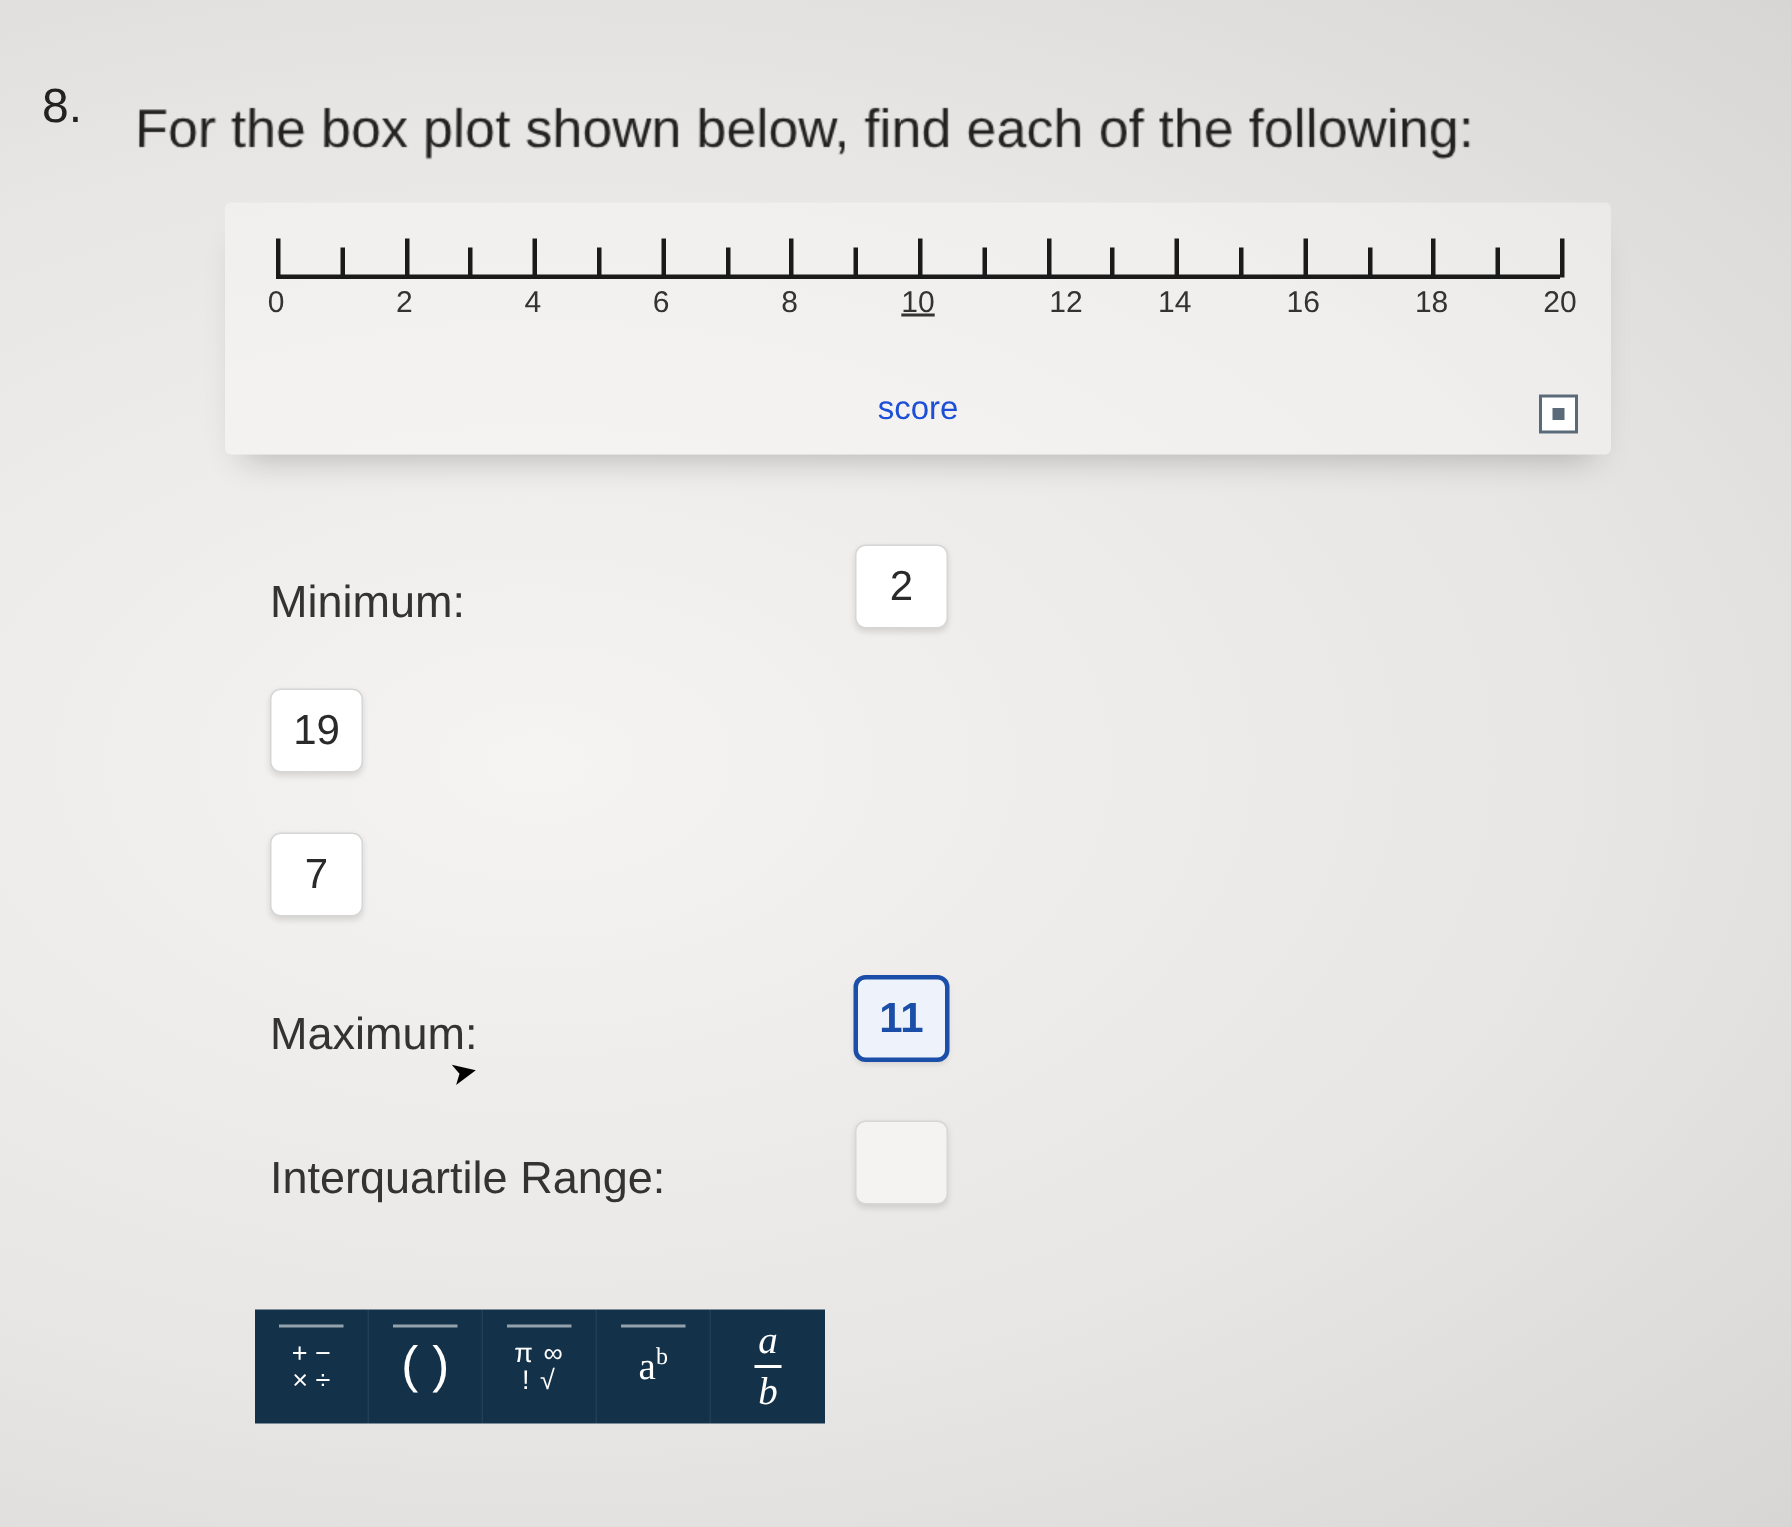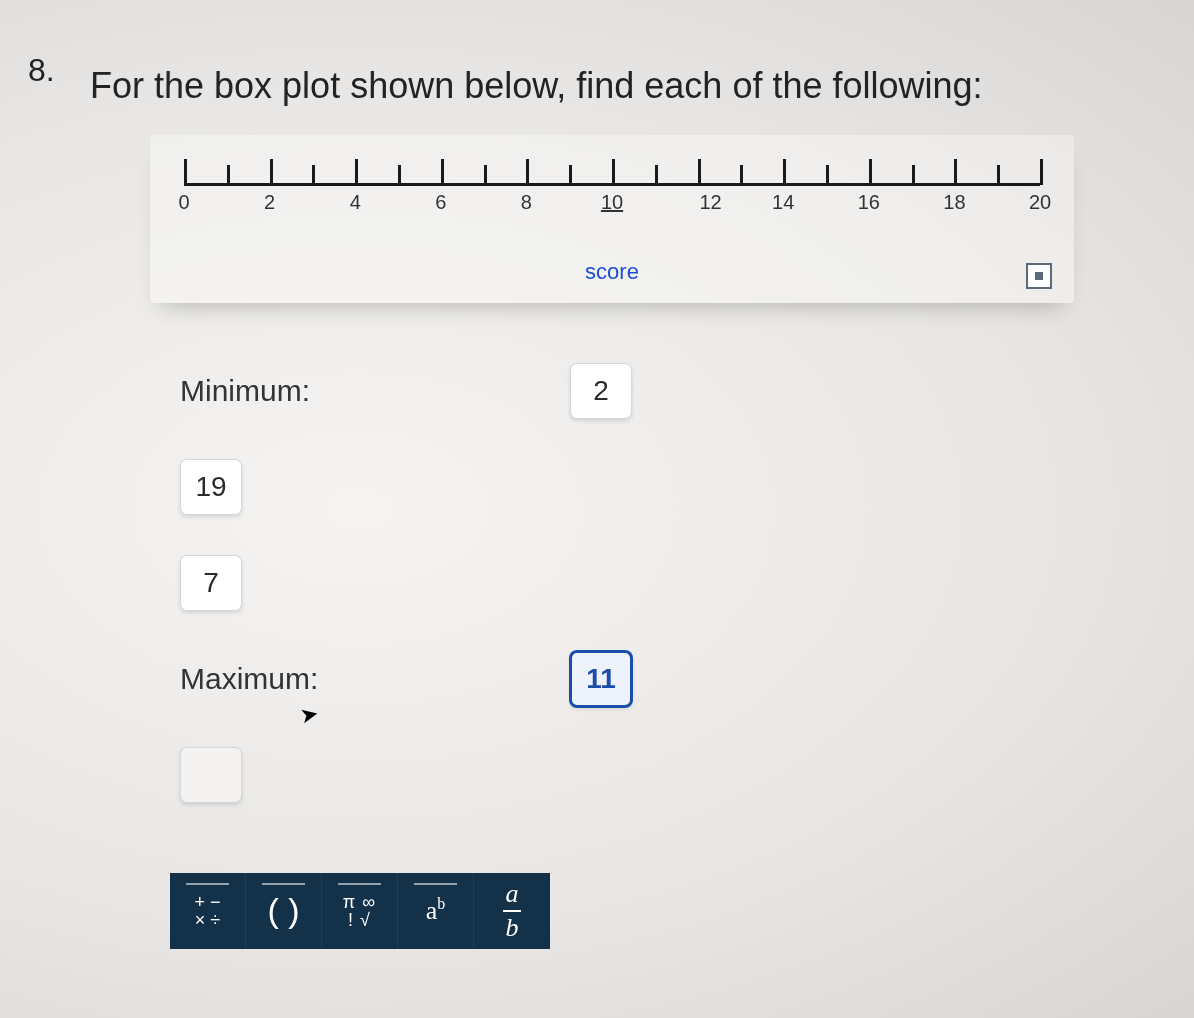--- a/index.html
+++ b/index.html
@@ -64,21 +64,21 @@
     cursor: pointer;
   }
   .fullscreen-btn::after {
     content: ""; width: 8px; height: 8px; background: #5a6a78;
   }
   .answers {
     margin: 60px 0 0 150px;
     width: 560px;
   }
   .row {
-    display: flex; align-items: center;
+    display: flex; align-items: flex-end;
     margin-bottom: 40px;
   }
   .row .label {
     font-size: 30px; color: #333; width: 390px;
   }
   .ans {
     min-width: 62px; height: 56px; padding: 0 12px;
     border: 1px solid #d6d6d6; border-radius: 7px;
     background: #ffffff;
     box-shadow: 0 2px 4px rgba(0,0,0,0.12);
@@ -185,20 +185,21 @@
         <div class="ans">19</div>
       </div>
       <div class="row">
         <div class="ans">7</div>
       </div>
       <div class="row">
         <div class="label">Maximum:</div>
         <div class="ans active">11</div>
       </div>
       <div class="row">
+        <div class="label">Interquartile Range:</div>
         <div class="ans empty"></div>
       </div>
     </div>
 
   <div class="toolbar">
     <div class="tool">
       <span class="underline"></span>
       <span class="ops">+ −
 × ÷</span>
     </div>

